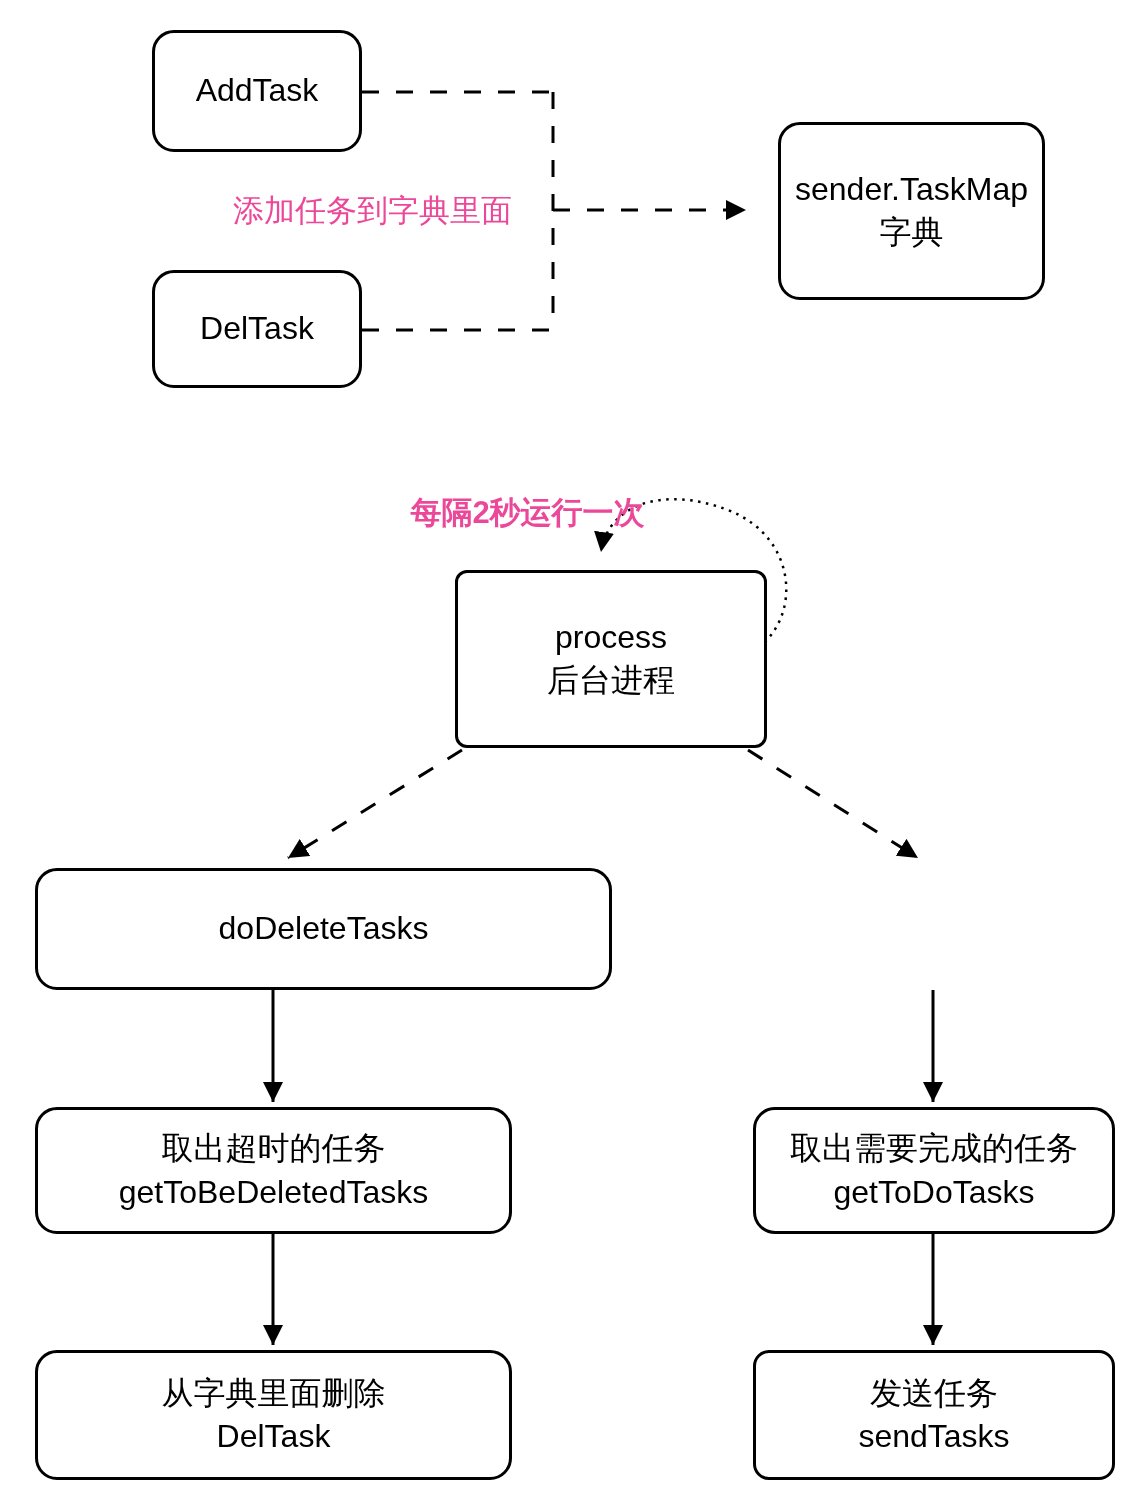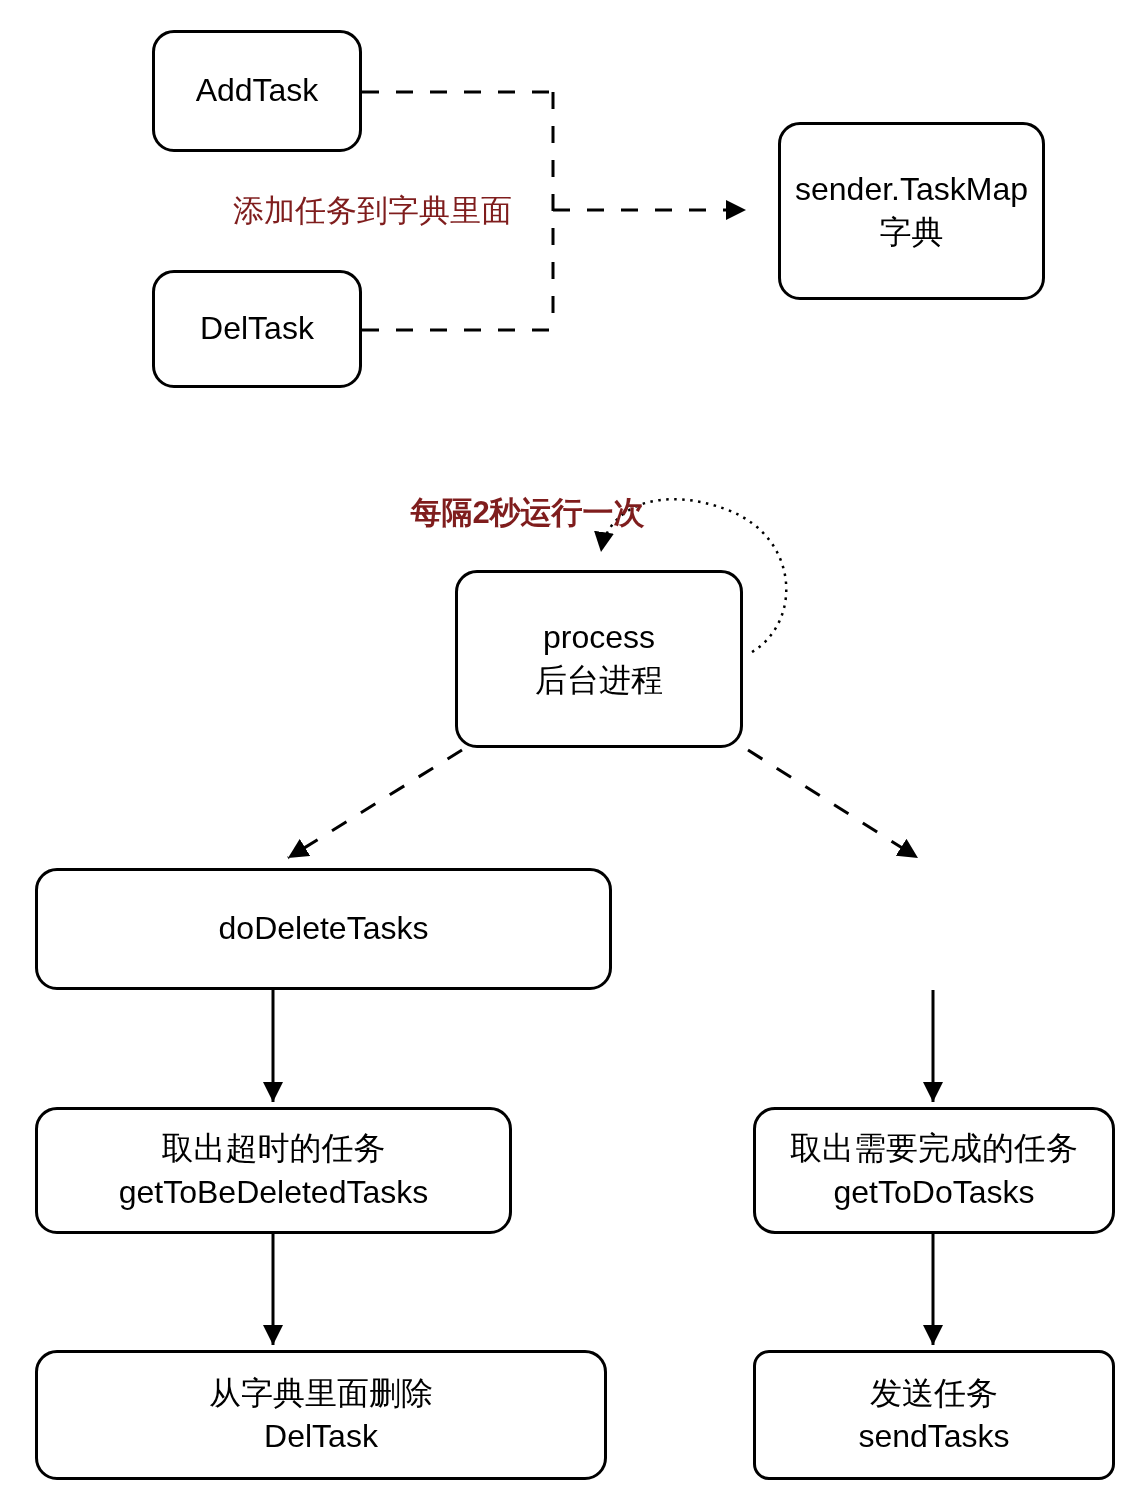--- a/index.html
+++ b/index.html
@@ -35,21 +35,21 @@
     justify-content: center;
     text-align: right;
     font-size: 32px;
     color: #000000;
     line-height: 1.35;
     z-index: 2;
   }
   .edge-label {
     position: absolute;
     font-size: 31px;
-    color: #7f1d1d;
+    color: #ec4899;
     text-align: center;
     z-index: 3;
     background: transparent;
     white-space: nowrap;
   }
 </style>
 </head>
 <body>
 
 <div class="canvas">
@@ -90,41 +90,41 @@
 
   <div class="node" style="left:152px; top:270px; width:210px; height:118px;">
     <span>DelTask</span>
   </div>
 
   <div class="node" style="left:750px; top:122px; width:267px; height:178px;margin-left:28px;">
     <span>sender.TaskMap</span>
     <span>字典</span>
   </div>
 
-  <div class="node" style="left:455px; top:570px; width:288px; height:178px;">
+  <div class="node" style="left:455px; top:570px; width:312px; height:178px;border-radius:12px;">
     <span>process</span>
     <span>后台进程</span>
   </div>
 
   <div class="node" style="left:35px; top:868px; width:577px; height:122px;">
     <span>doDeleteTasks</span>
   </div>
 
 
   <div class="node" style="left:753px; top:1107px; width:362px; height:127px;">
     <span>取出需要完成的任务</span>
     <span>getToDoTasks</span>
   </div>
 
   <div class="node" style="left:35px; top:1107px; width:477px; height:127px;">
     <span>取出超时的任务</span>
     <span>getToBeDeletedTasks</span>
   </div>
 
-  <div class="node" style="left:35px; top:1350px; width:572px; height:130px;">
+  <div class="node" style="left:35px; top:1350px; width:477px; height:130px;">
     <span>从字典里面删除</span>
     <span>DelTask</span>
   </div>
 
   <div class="node" style="left:753px; top:1350px; width:362px; height:130px;border-radius:16px;">
     <span>发送任务</span>
     <span>sendTasks</span>
   </div>
 
   <div class="edge-label" style="left:200px; top:190px; width:345px;">添加任务到字典里面</div>

